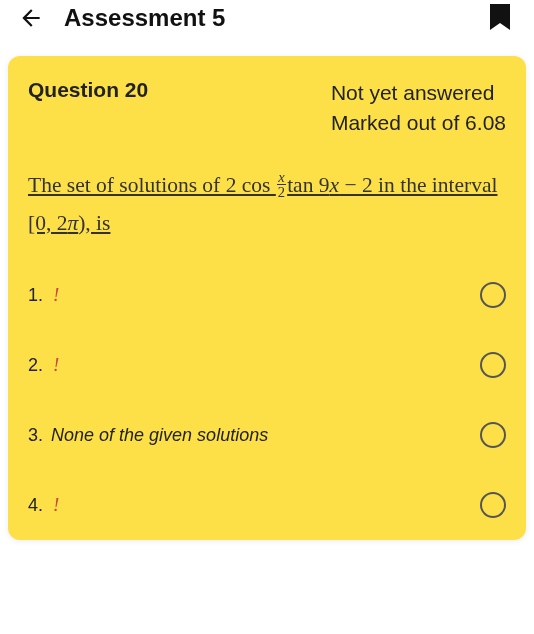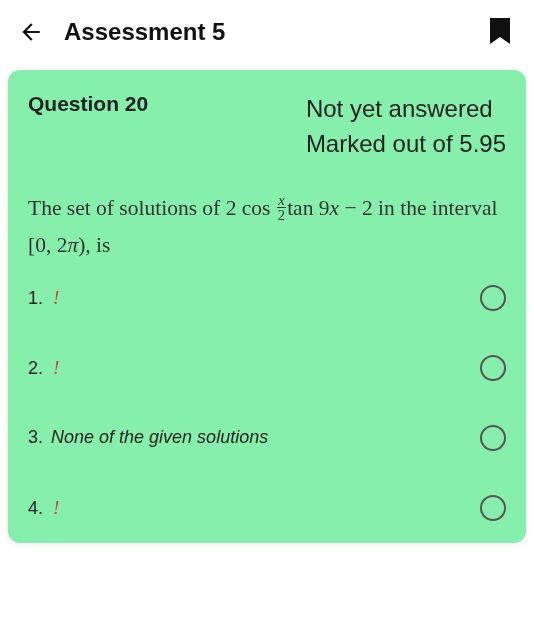--- a/index.html
+++ b/index.html
@@ -7,21 +7,21 @@
       width: 534px;
       height: 634px;
       font-family: Arial, Helvetica, sans-serif;
       background: #fff;
       overflow: hidden;
     }
     .header {
       display: flex;
       align-items: center;
       justify-content: space-between;
-      padding: 18px 22px 12px 18px;
+      padding: 4px 22px 12px 18px;
     }
     .header-left {
       display: flex;
       align-items: center;
       gap: 20px;
     }
     .back-arrow {
       width: 26px;
       height: 26px;
       display: flex;
@@ -34,48 +34,49 @@
       font-weight: 600;
       color: #111;
     }
     .bookmark {
       width: 24px;
       height: 28px;
       cursor: pointer;
     }
     .card {
       margin: 12px 8px 0 8px;
-      background: #86efac;
+      background: #fde047;
       border-radius: 12px;
       box-shadow: 0 1px 6px rgba(0,0,0,0.08);
       padding: 22px 20px;
     }
     .q-header {
       display: flex;
       justify-content: space-between;
       align-items: flex-start;
       margin-bottom: 28px;
     }
     .q-num {
       font-size: 21px;
       font-weight: 700;
       color: #222;
     }
     .status {
       text-align: left;
-      font-size: 24px;
+      font-size: 21px;
       color: #222;
       line-height: 1.45;
     }
     .question-text {
       font-family: Georgia, 'Times New Roman', serif;
       font-size: 21.5px;
       color: #333;
       line-height: 1.75;
-      margin-bottom: 20px;
+      margin-bottom: 40px;
+      text-decoration: underline;
     }
     .options {
       display: flex;
       flex-direction: column;
       gap: 44px;
     }
     .option-row {
       display: flex;
       align-items: center;
       justify-content: space-between;
@@ -140,21 +141,21 @@
         <path d="M2 0 h20 v26 l-10 -7 l-10 7 z" fill="#111"></path>
       </svg>
   </div>
 </div>
 
 <div class="card">
   <div class="q-header">
     <div class="q-num">Question 20</div>
     <div class="status">
       <div>Not yet answered</div>
-      <div>Marked out of 5.95</div>
+      <div>Marked out of 6.08</div>
     </div>
   </div>
 
   <div class="question-text">
     <span>The set of solutions of  2 cos </span><span class="frac"><span class="num">x</span><span class="den">2</span></span><span>tan 9</span><span style="font-style:italic;">x</span><span> − 2  in the interval  [0, 2</span><span style="font-style:italic;">π</span><span>),  is</span>
   </div>
 
   <div class="options">
     <div class="option-row">
       <div class="option-left">

